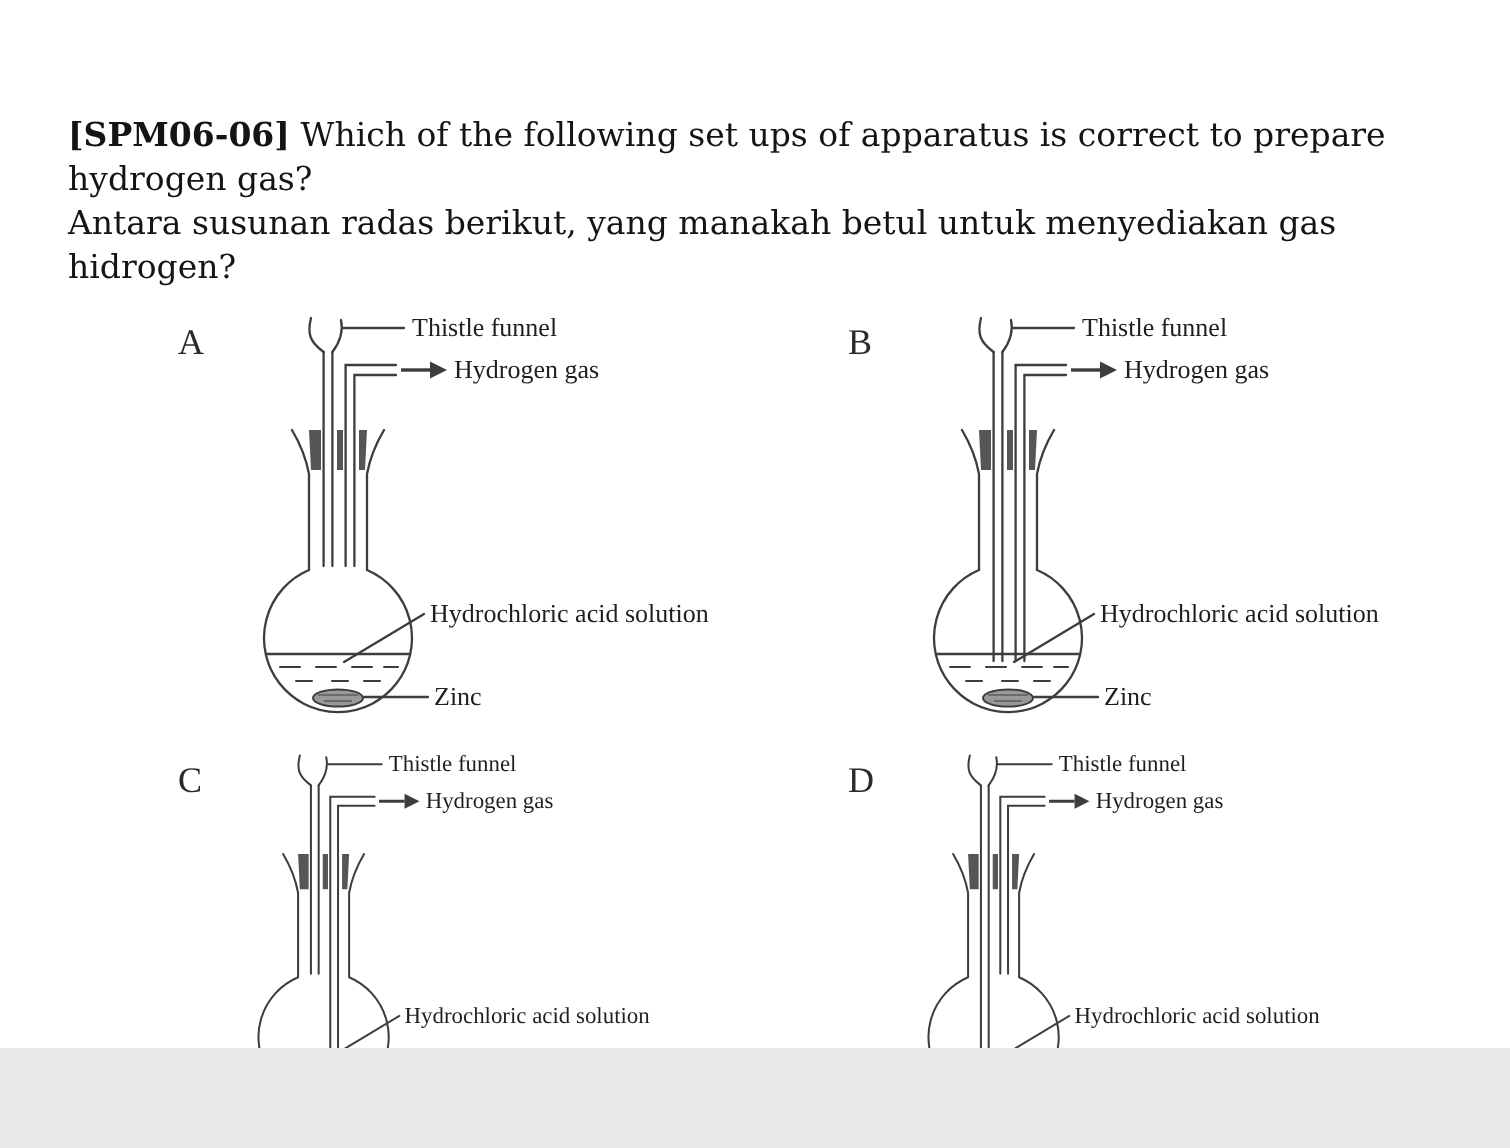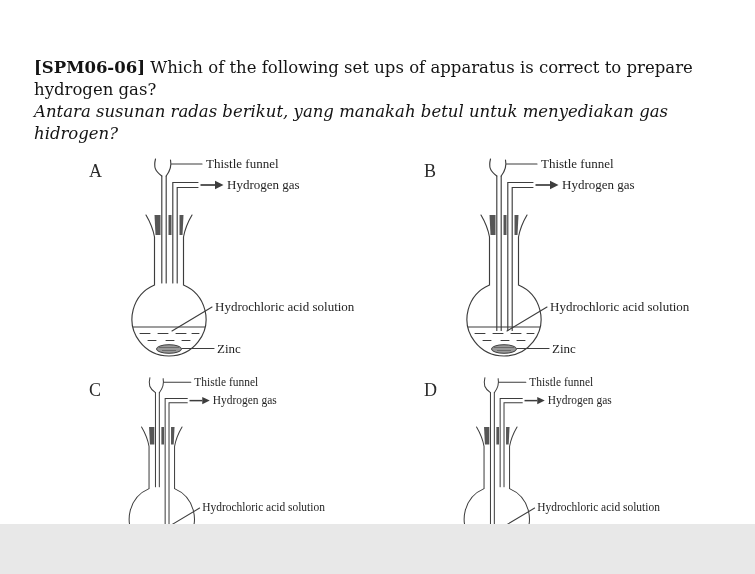--- a/index.html
+++ b/index.html
@@ -6,21 +6,21 @@
   .page{
     position:relative;width:755px;height:524px;background:#ffffff;
     overflow:hidden;font-family:"DejaVu Serif",serif;
   }
   .question{
     position:absolute;left:34px;top:57px;width:720px;
     font-size:16.5px;line-height:22px;color:#141414;
   }
   .question p{margin:0;}
   .q-code{font-weight:bold;}
-  .q-ms{font-style:italic;}
+  .q-ms{}
   .cell{position:absolute;width:335px;height:218px;}
   .cell .letter{
     position:absolute;left:4px;top:8px;
     font-family:"Liberation Serif",serif;font-size:18px;color:#2a2a2a;
   }
   .cell svg{position:absolute;left:24px;top:2px;}
   #cell-A{left:85px;top:153px;}
   #cell-B{left:420px;top:153px;}
   #cell-C{left:85px;top:372px;height:195px;}
   #cell-D{left:420px;top:372px;height:195px;}

